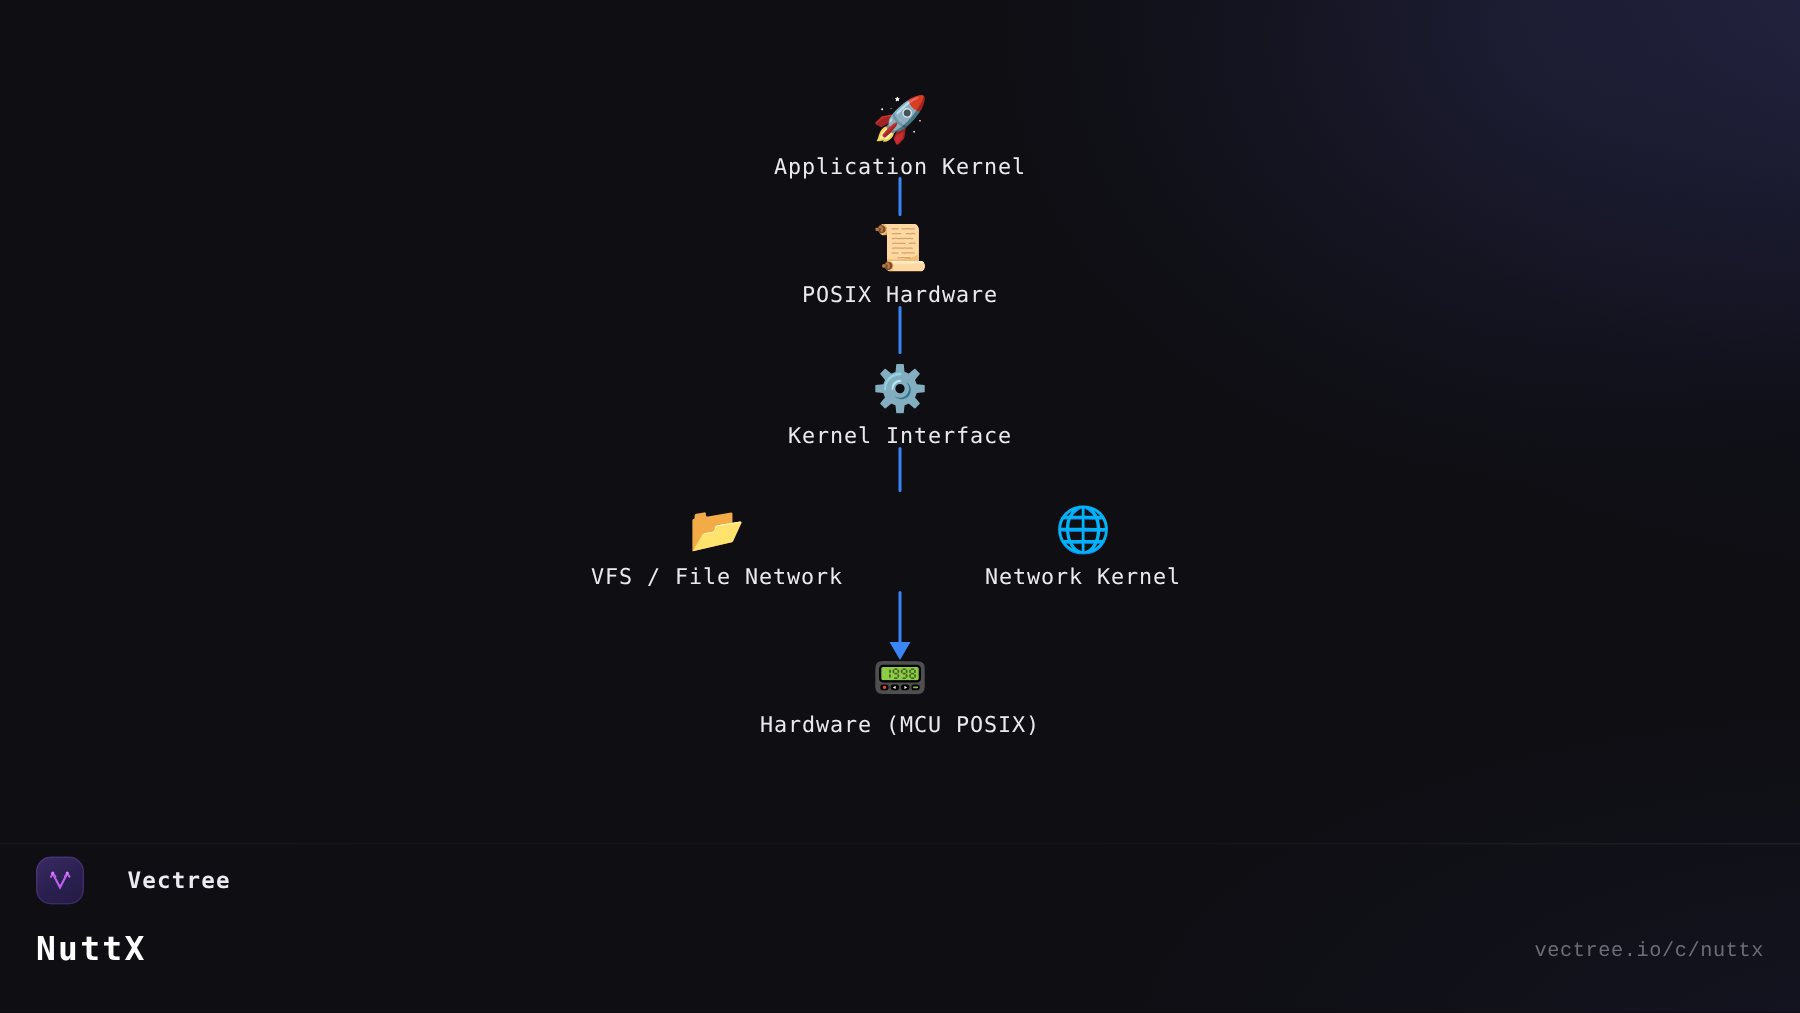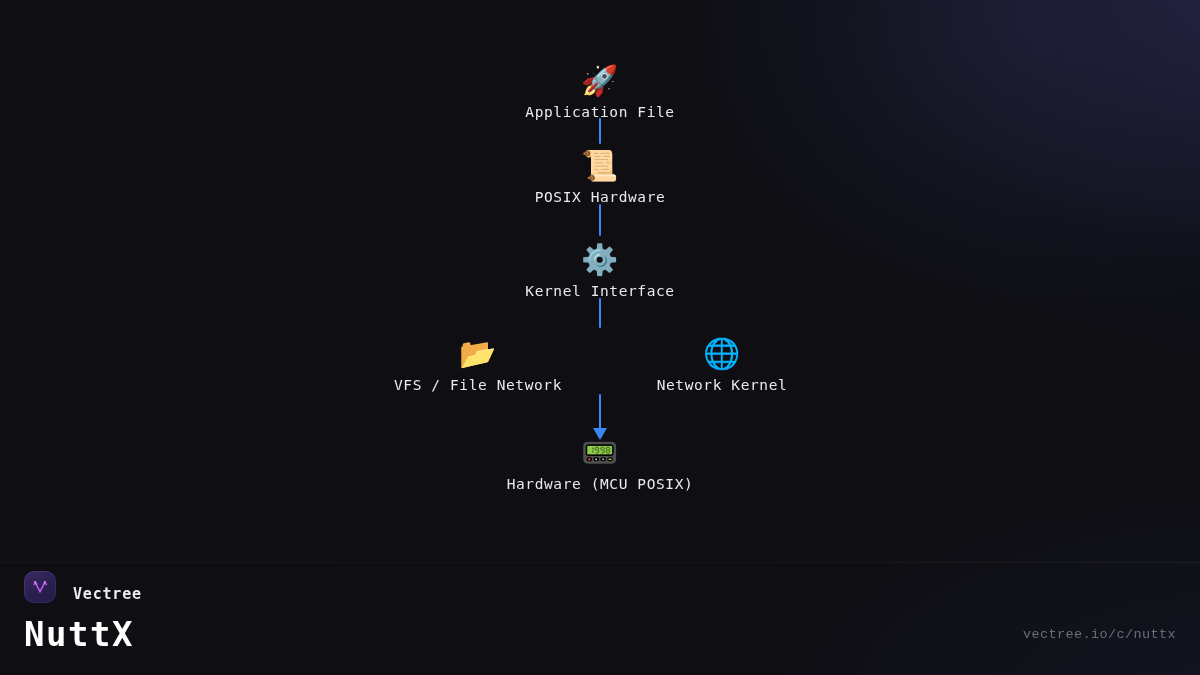--- a/index.html
+++ b/index.html
@@ -104,42 +104,42 @@
   }
 
   
   .footer{
     position:absolute;
     left:24px; bottom:22px;
     z-index:6;
   }
   .brand-row{
     display:flex;
-    align-items:flex-end;
-    gap:17px;
+    align-items:center;
+    gap:29px;
     margin-bottom:12px;
   }
   .brand-logo{
     width:32px; height:32px;
     border-radius:10px;
     background:linear-gradient(150deg,#3b2a63 0%,#2a2050 52%,#241b45 100%);
     box-shadow:0 0 0 1px rgba(150,110,220,0.18) inset;
     display:flex; align-items:center; justify-content:center;
     flex:none;
   }
   .brand-name{
     font-family:"DejaVu Sans Mono","Liberation Mono",monospace;
     font-size:15px;
     font-weight:bold;
     letter-spacing:0.8px;
     color:#eceaf2;
   }
   .page-title{
     font-family:"DejaVu Sans Mono","Liberation Mono",monospace;
-    font-size:34px;
+    font-size:22px;
     font-weight:bold;
     letter-spacing:1.5px;
     color:#ffffff;
     line-height:38px;
   }
   .site-url{
     position:absolute;
     right:24px; bottom:33px;
     font-family:Liberation Mono, monospace;
     font-size:13.5px;
@@ -160,21 +160,21 @@
 <div class="diagram">
 
   <div class="conn" style="left:600px; top:118px; height:26px;"></div>
   <div class="conn" style="left:600px; top:204px; height:32px;"></div>
   <div class="conn" style="left:600px; top:298px; height:30px;"></div>
   <div class="conn" style="left:600px; top:394px; height:36px;"></div>
   <div class="arrowhead" style="left:600px; top:428px;"></div>
 
   <div class="node" style="left:600px; top:64px;">
     <span class="node-icon">🚀</span>
-    <span class="node-label">Application File</span>
+    <span class="node-label">Application Kernel</span>
   </div>
 
   <div class="node" style="left:600px; top:149px;">
     <span class="node-icon">📜</span>
     <span class="node-label">POSIX Hardware</span>
   </div>
 
   <div class="node" style="left:600px; top:243px;">
     <span class="node-icon">⚙️</span>
     <span class="node-label">Kernel Interface</span>

